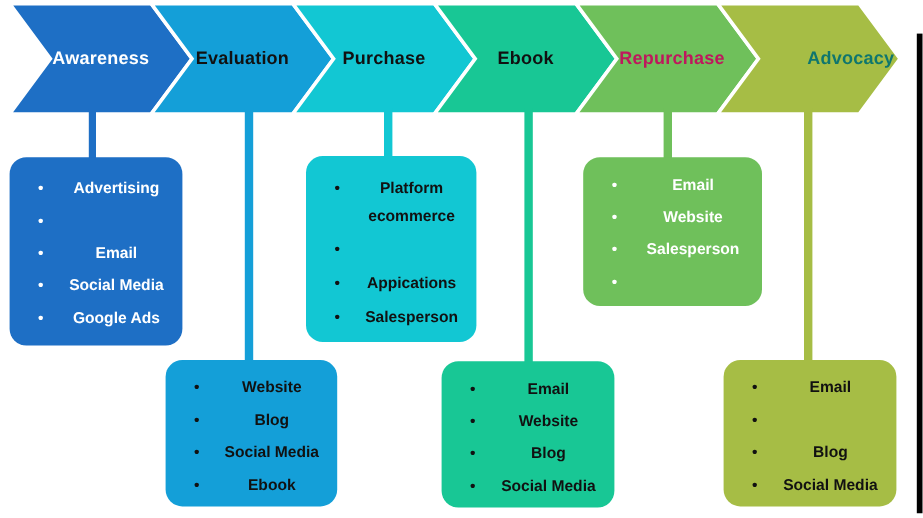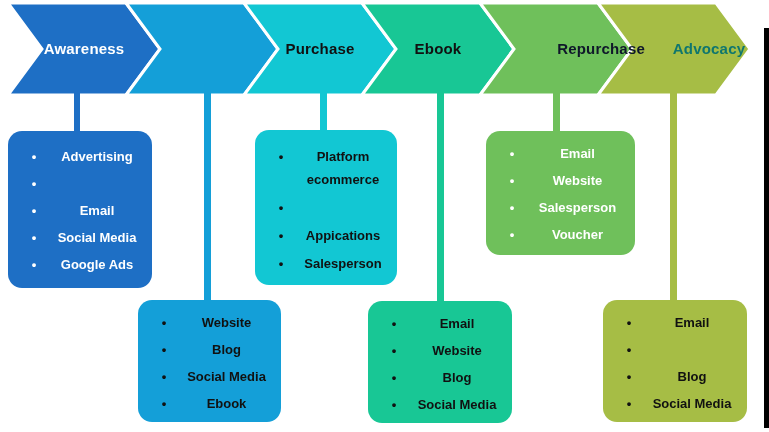--- a/index.html
+++ b/index.html
@@ -31,23 +31,24 @@
   <svg id="chevband" width="769" height="100">
     <polygon points="8,3 126,3 160,49 126,95 8,95 42,49" stroke="#ffffff" stroke-width="3" fill="#1e6fc5"></polygon>
     <polygon points="126,3 244,3 278,49 244,95 126,95 160,49" stroke="#ffffff" stroke-width="3" fill="#149fd8"></polygon>
     <polygon points="244,3 362,3 396,49 362,95 244,95 278,49" stroke="#ffffff" stroke-width="3" fill="#12c7d3"></polygon>
     <polygon points="362,3 480,3 514,49 480,95 362,95 396,49" stroke="#ffffff" stroke-width="3" fill="#18c795"></polygon>
     <polygon points="480,3 598,3 632,49 598,95 480,95 514,49" stroke="#ffffff" stroke-width="3" fill="#6fc05b"></polygon>
     <polygon points="598,3 716,3 750,49 716,95 598,95 632,49" stroke="#ffffff" stroke-width="3" fill="#a6bd45"></polygon>
   </svg>
 
   <div class="chev-label" style="left: 11px; color: rgb(255, 255, 255);">Awareness</div>
+  <div class="chev-label" style="left: 129px; color: rgb(17, 17, 17);">Evaluation</div>
   <div class="chev-label" style="left: 247px; color: rgb(17, 17, 17);">Purchase</div>
   <div class="chev-label" style="left: 365px; color: rgb(17, 17, 17);">Ebook</div>
-  <div class="chev-label" style="left: 499px; color: #0f172a; text-align: right;">Repurchase</div>
+  <div class="chev-label" style="left: 487px; color: #be185d;">Repurchase</div>
   <div class="chev-label" style="left: 636px; color: #0f766e;">Advocacy</div>
 
   <div class="connector" style="left: 74px; top: 90px; height: 45px; width: 6px; background: rgb(30, 111, 197);"></div>
   <div class="connector" style="left: 204px; top: 90px; height: 214px; background: rgb(20, 159, 216);"></div>
   <div class="connector" style="left: 320px; top: 90px; height: 44px; background: rgb(18, 199, 211);"></div>
   <div class="connector" style="left: 437px; top: 90px; height: 215px; background: rgb(24, 199, 149);"></div>
   <div class="connector" style="left: 553px; top: 90px; height: 45px; background: rgb(111, 192, 91);"></div>
   <div class="connector" style="left: 670px; top: 90px; height: 214px; background: rgb(166, 189, 69);"></div>
 
   <div class="jbox" style="left: 8px; top: 131px; width: 144px; height: 157px; background: rgb(30, 111, 197); color: rgb(255, 255, 255);">
@@ -136,21 +137,20 @@
     <div class="row">
         <span class="dot">•</span>
         <span class="itm">Website</span>
       </div>
     <div class="row">
         <span class="dot">•</span>
         <span class="itm">Salesperson</span>
       </div>
     <div class="row">
         <span class="dot">•</span>
-        <span class="itm">Voucher</span>
       </div>
   </div>
 
   <div class="jbox" style="left: 603px; top: 300px; width: 144px; height: 122px; padding-top: 9px; background: rgb(166, 189, 69); color: rgb(17, 17, 17);">
     <div class="row">
         <span class="dot">•</span>
         <span class="itm">Email</span>
       </div>
     <div class="row">
         <span class="dot">•</span>

